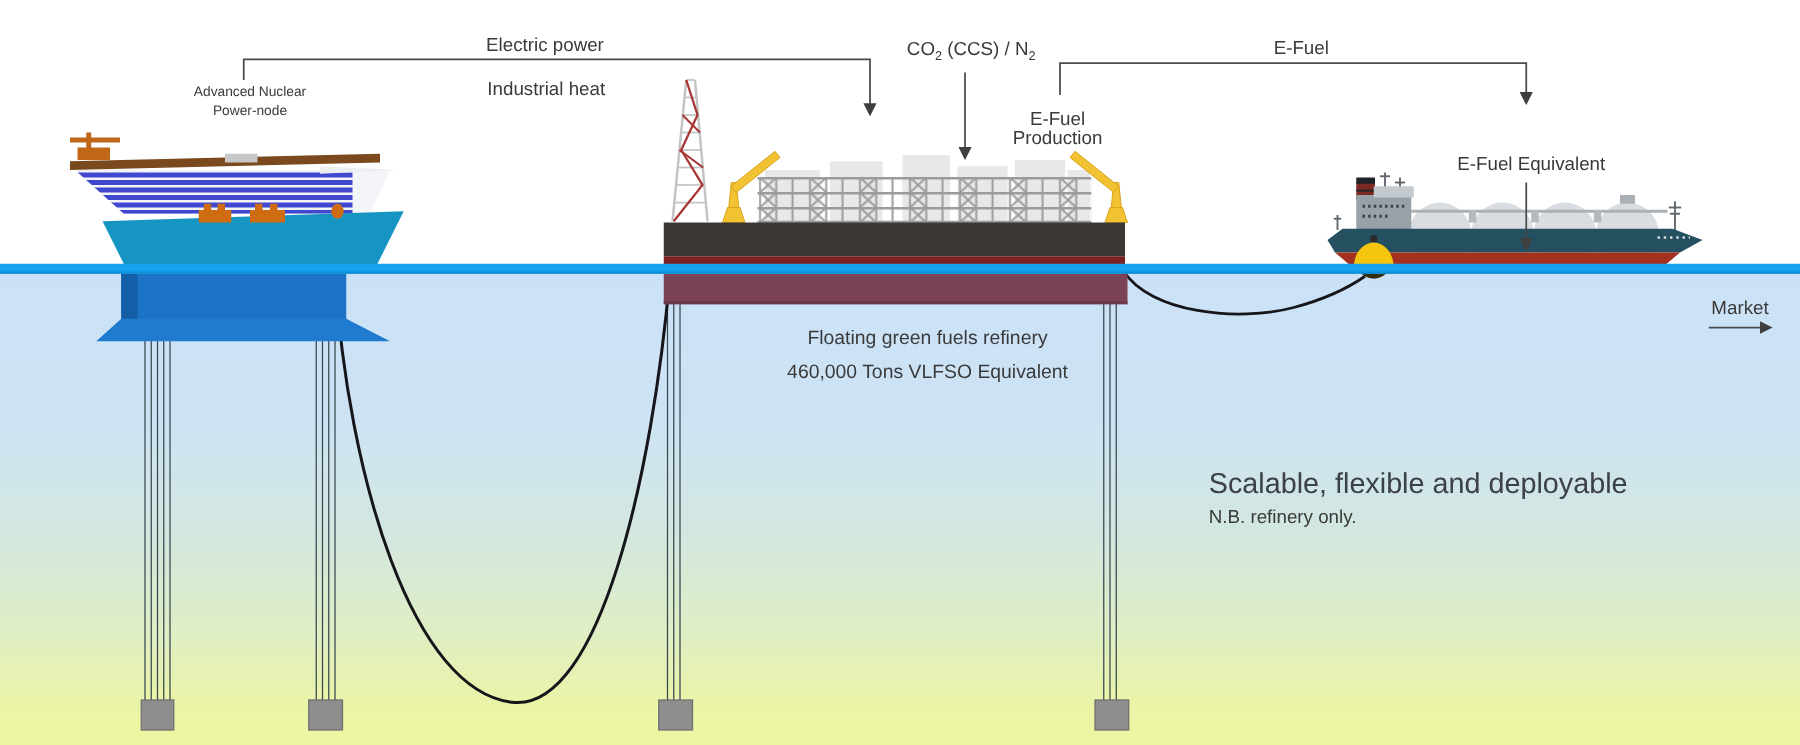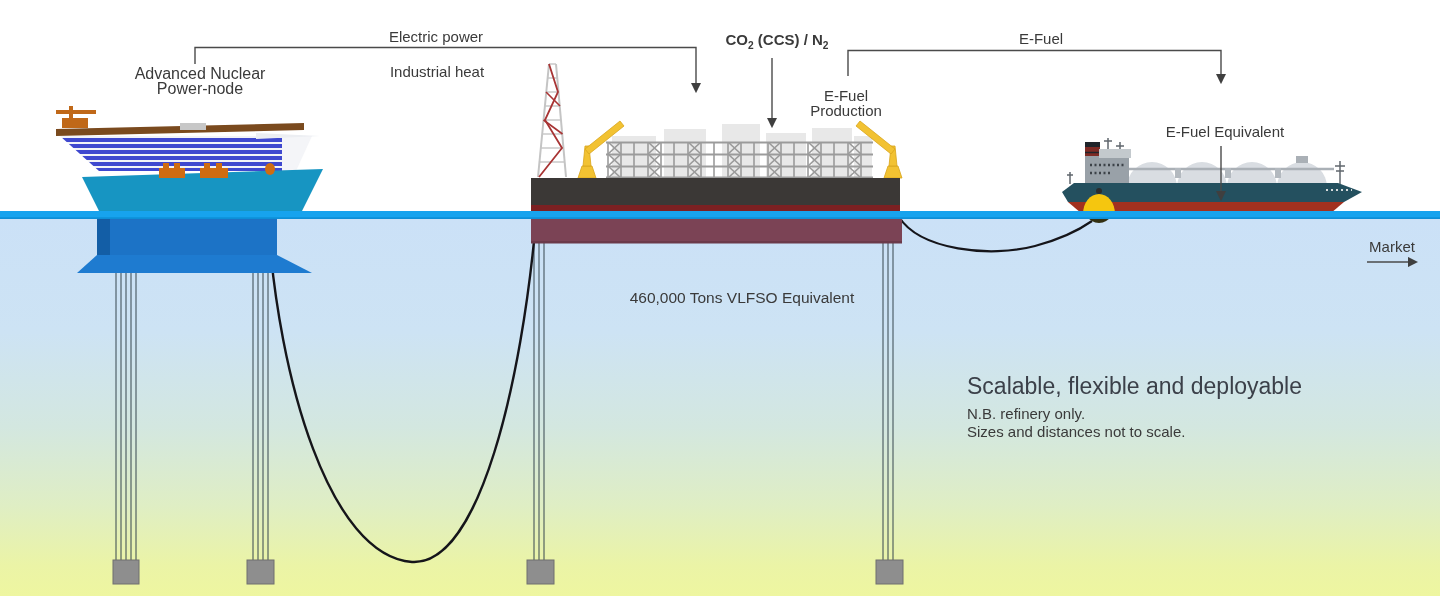--- a/index.html
+++ b/index.html
@@ -6,24 +6,24 @@
   #stage{position:relative;width:1440px;height:596px;overflow:hidden;
          font-family:"Liberation Sans","DejaVu Sans",sans-serif;color:#3a3a3a;}
   .sky{position:absolute;left:0;top:0;width:1440px;height:211px;background:#ffffff;}
   .sea{position:absolute;left:0;top:219px;width:1440px;height:377px;
        background:linear-gradient(to bottom,
          #cbe1f7 0%, #cde3f4 30%, #d3e7e0 55%, #dfeec4 76%, #ebf4a6 92%, #eef6a0 100%);}
   svg#scene{position:absolute;left:0;top:0;}
   .lbl{position:absolute;font-size:15px;line-height:1.18;color:#3a3a3a;white-space:nowrap;}
   .ctr{text-align:center;}
   sub{font-size:0.68em;}
-  .lbl-power-node{left:100px;top:67px;width:200px;font-size:16px;line-height:14.5px;}
+  .lbl-power-node{left:100px;top:67px;width:200px;font-size:11px;line-height:14.5px;}
   .lbl-electric{left:336px;top:28px;width:200px;}
   .lbl-heat{left:337px;top:63px;width:200px;}
-  .lbl-co2{left:677px;top:31px;width:200px;font-weight:bold;}
+  .lbl-co2{left:677px;top:31px;width:200px;}
   .lbl-h2{left:596px;top:105px;width:200px;}
   .lbl-efuel{left:941px;top:30px;width:200px;}
   .lbl-efuelprod{left:746px;top:88px;width:200px;line-height:15px;}
   .lbl-offload{left:1125px;top:123px;width:200px;}
   .lbl-market{left:1332px;top:238px;width:120px;}
   .lbl-refname{left:592px;top:262px;width:300px;font-size:15.5px;}
   .lbl-refcap{left:572px;top:289px;width:340px;font-size:15.5px;}
   .lbl-tagline{left:967px;top:373px;font-size:23px;color:#3b4049;}
   .lbl-note1{left:967px;top:405px;}
   .lbl-note2{left:967px;top:423px;}
@@ -228,17 +228,17 @@
   <div class="lbl ctr lbl-heat">Industrial heat</div>
   <div class="lbl ctr lbl-electric">Electric power</div>
   <div class="lbl ctr lbl-co2"><span>CO</span><sub>2</sub><span> (CCS) / N</span><sub>2</sub></div>
   <div class="lbl ctr lbl-efuel">E-Fuel</div>
   <div class="lbl ctr lbl-efuelprod">
     <div>E-Fuel</div>
     <div>Production</div>
   </div>
   <div class="lbl ctr lbl-offload">E-Fuel Equivalent</div>
   <div class="lbl ctr lbl-market">Market</div>
+  <div class="lbl ctr lbl-refname">Floating green fuels refinery</div>
   <div class="lbl ctr lbl-refcap">460,000 Tons VLFSO Equivalent</div>
   <div class="lbl lbl-tagline">Scalable, flexible and deployable</div>
   <div class="lbl lbl-note1">N.B. refinery only.</div>
-  <div class="lbl lbl-note2">Sizes and distances not to scale.</div>
 </div>
 
 </body></html>

